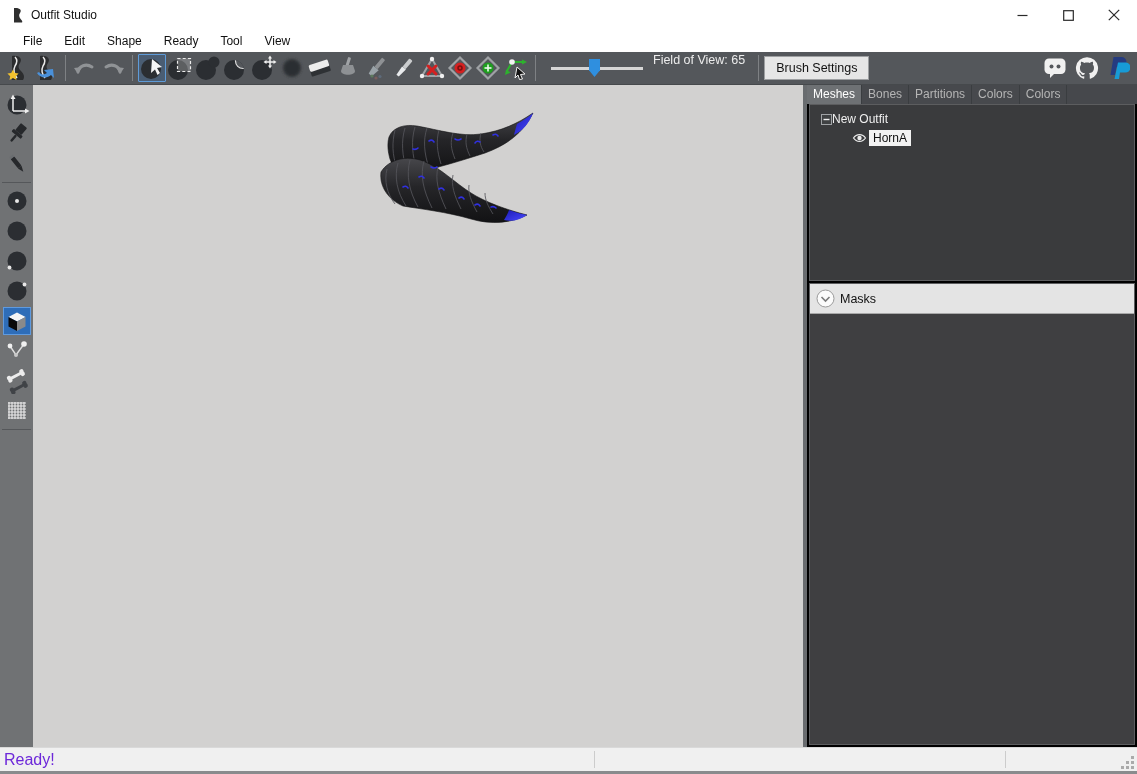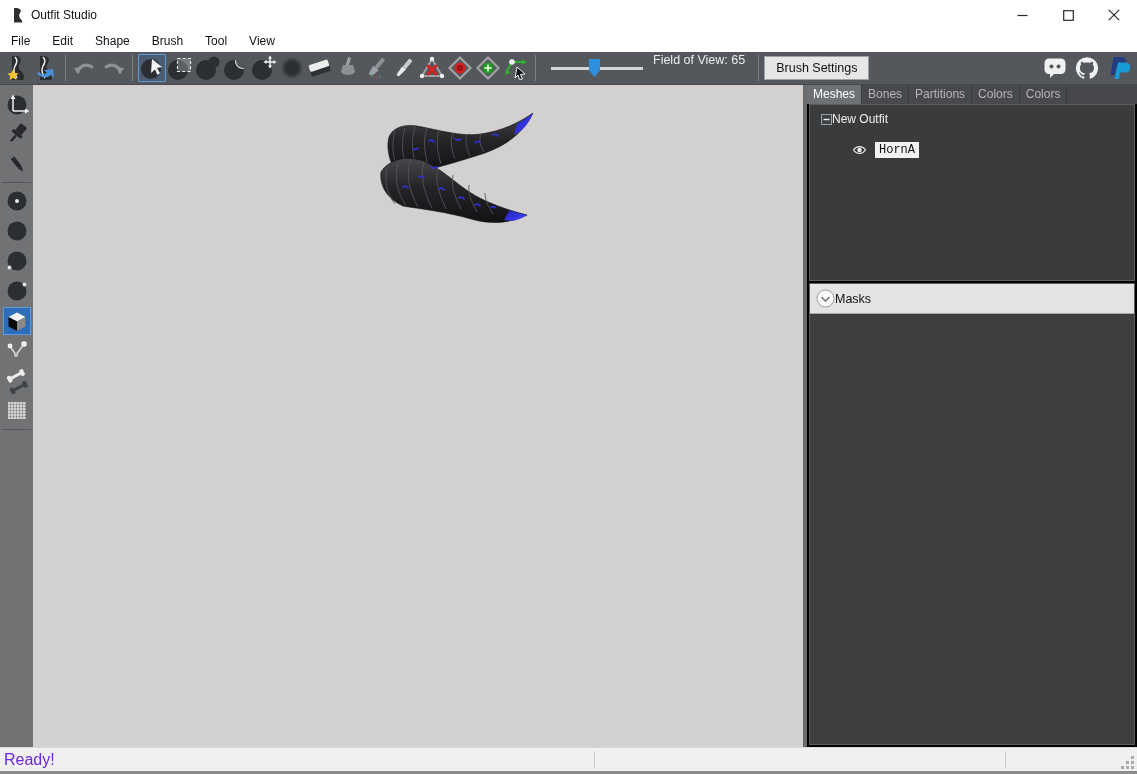--- a/index.html
+++ b/index.html
@@ -9,21 +9,21 @@
 
   
   .titlebar { height:30px; background:#ffffff; display:flex; align-items:center; flex:none; }
   .app-icon { margin:0 6px 0 9px; display:flex; }
   .window-title { color:#111; font-size:12px; }
   .win-controls { margin-left:auto; display:flex; height:30px; }
   .win-btn { width:46px; height:30px; display:flex; align-items:center; justify-content:center; }
   .win-btn svg { display:block; }
 
   
-  .menubar { height:22px; background:#ffffff; display:flex; align-items:center; padding-left:0; flex:none; }
+  .menubar { height:22px; background:#ffffff; display:flex; align-items:center; padding-left:12px; flex:none; }
   .menu-item { padding:3px 11px; color:#111; font-size:12px; }
 
   
   .toolbar { height:33px; background:#54575b; display:flex; align-items:center; padding-left:4px; flex:none; border-bottom:1px solid #46494c; }
   .tbtn { width:28px; height:28px; flex:none; display:flex; align-items:center; justify-content:center; border:1px solid transparent; border-radius:1px; }
   .tbtn svg { display:block; }
   .tbtn.active { background:#4a5d73; border:1px solid #5e9bd8; }
   .tsep { width:1px; height:26px; background:#7e8184; margin:0 5px; flex:none; }
   .fov-slider { position:relative; width:92px; height:20px; margin:0 8px 0 10px; flex:none; }
   .fov-track { position:absolute; left:0; right:0; top:9px; height:3px; background:#d6d6d6; }
@@ -45,34 +45,34 @@
 
   .vsplit { width:4px; background:#696c6f; flex:none; }
 
   
   .right-panel { width:330px; flex:none; background:#000000; display:flex; flex-direction:column; min-height:0; }
   .tabs { height:19px; background:#46484c; display:flex; flex:none; }
   .tab { padding:2px 6px 0 6px; font-size:12px; color:#b5b5b5; background:#47494d; border-right:1px solid #3a3d40; }
   .tab[data-active="true"] { background:#6e7174; color:#ffffff; }
   .tree-panel { height:177px; flex:none; margin:0 2px; background:#3a3b3d; border:1px solid #5c5d5f; padding:5px 2px; overflow:hidden; }
   .tree-root-row { display:flex; align-items:center; padding-left:9px; height:18px; color:#f0f0f0; }
-  .tree-child-row { display:flex; align-items:center; gap:8px; padding-left:40px; height:18px; margin-top:13px;font-family:Liberation Mono, monospace; }
+  .tree-child-row { display:flex; align-items:center; gap:2px; padding-left:40px; height:18px; margin-top:1px; }
   .tree-child-label { background:#f2f2f2; color:#111; padding:1px 4px; }
 
   .filter-row { height:26px; flex:none; margin-top:8px; background:#4e5154; display:flex; align-items:center; padding:0 4px 0 8px; }
   .checkbox { width:14px; height:14px; background:#fff; border:1px solid #44474a; display:flex; align-items:center; justify-content:center; flex:none; }
   .checkbox svg { visibility:hidden; }
   .checkbox[data-checked="true"] svg { visibility:visible; }
   .checkbox-label { color:#f0f0f0; margin-left:7px; font-size:12px; white-space:nowrap; }
   .search-box { margin-left:auto; width:199px; height:24px; background:#fdfdfd; border:1px solid #b6b6b6; display:flex; align-items:center; padding:0 4px 0 5px; }
   .search-box input { flex:1; border:none; outline:none; background:transparent; font-family:inherit; font-size:12.5px; color:#222; min-width:0; margin-left:5px; }
   .search-box input::placeholder { color:#8e8e8e; }
 
   .sliders-panel { flex:1; margin:2px 2px 2px 2px; background:#3f3f41; border:1px solid #5c5d5f; display:flex; flex-direction:column; min-height:0; }
-  .masks-header { height:30px; flex:none; background:#e4e4e4; border-bottom:1px solid #a8a8a8; display:flex; align-items:center; padding:0 6px; color:#111; font-size:12.5px; }
+  .masks-header { height:30px; flex:none; background:#e4e4e4; border-bottom:1px solid #a8a8a8; display:flex; align-items:center; gap:5px; padding:0 6px; color:#111; font-size:12.5px; }
 
   
   .statusbar { height:27px; flex:none; background:#f0f0f0; border-top:1px solid #d9d9d9; border-bottom:3px solid #898b8d; position:relative; display:flex; align-items:center; }
   .status-text { margin-left:4px; color:#6d28d9; font-size:16px; }
   .status-sep { position:absolute; top:3px; width:1px; height:17px; background:#cccccc; }
   .status-sep.s1 { left:594px; }
   .status-sep.s2 { left:1005px; }
   .grip { position:absolute; right:2px; bottom:1px; }
 </style>
 </head>
@@ -106,21 +106,21 @@
             </g>
           </svg>
       </div>
     </div>
   </div>
 
   <div class="menubar">
     <span class="menu-item">File</span>
     <span class="menu-item">Edit</span>
     <span class="menu-item">Shape</span>
-    <span class="menu-item">Brush</span>
+    <span class="menu-item">Ready</span>
     <span class="menu-item">Tool</span>
     <span class="menu-item">View</span>
   </div>
 
   <div class="toolbar">
     <div class="tbtn">
       <svg width="26" height="26" viewBox="0 0 26 26">
           <path d="M7,1 C14,0 18,4 15,8 C13,11 13,13 16,16 C19,19 20,22 18,25 L7,25 Z" fill="#2b2c2e"></path>
           <path d="M10,2 C13,5 12,8 10,11 C8,15 9,19 12,23" fill="none" stroke="#e8e8e8" stroke-width="1.5"></path>
           <polygon points="8,14.5 9.8,18.1 13.6,18.6 10.8,21.2 11.5,24.9 8,23.1 4.5,24.9 5.2,21.2 2.4,18.6 6.2,18.1" fill="#f2c12e"></polygon>

